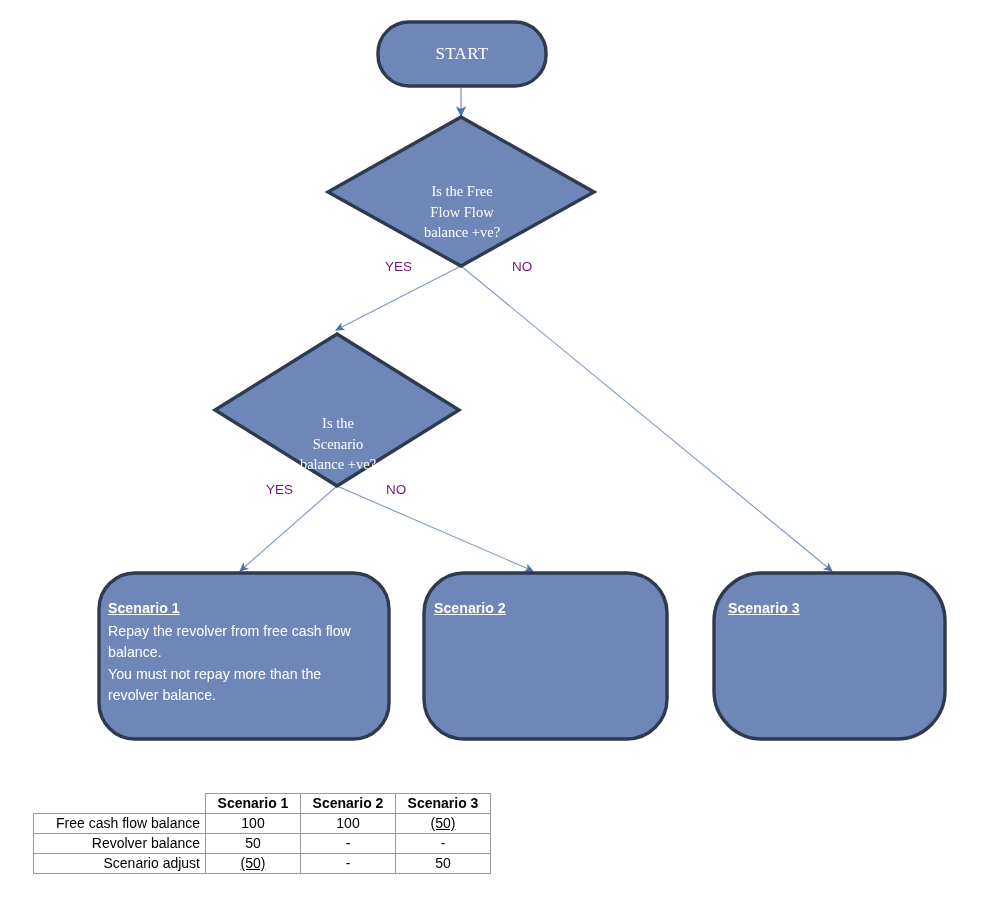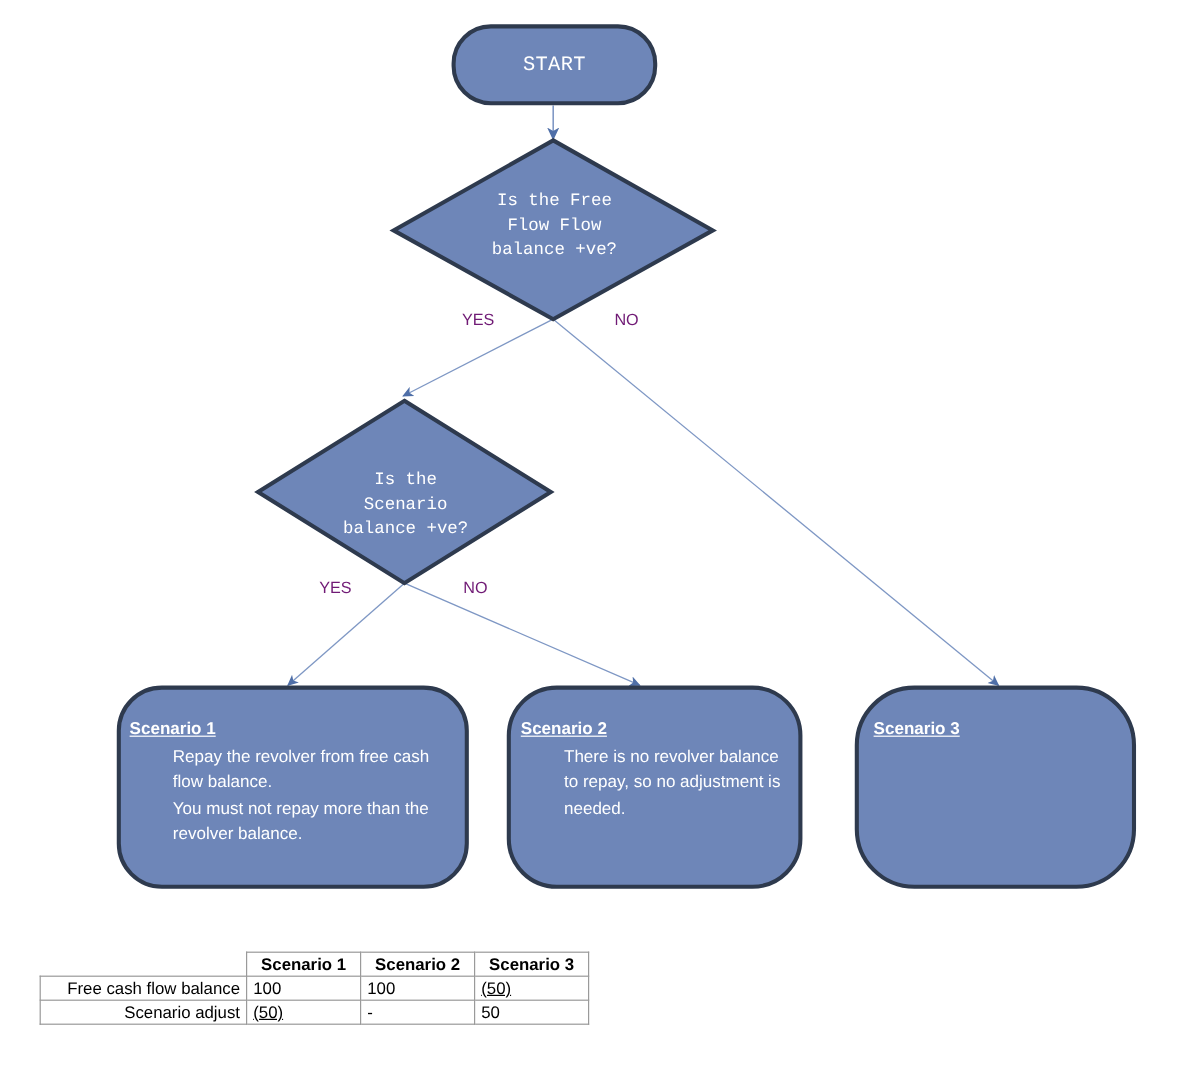--- a/index.html
+++ b/index.html
@@ -24,35 +24,36 @@
   #flow-svg {
     position: absolute;
     left: 0; top: 0;
     width: 984px;
     height: 780px;
   }
   
   .shape-text {
     position: absolute;
     color: #ffffff;
-    font-family: Liberation Mono, monospace;
+    font-family: Liberation Serif, serif;
     pointer-events: none;
     border-radius: 13px;
   }
   .start-label {
     left: 378px; top: 20px;
     width: 168px; height: 68px;
     display: flex; align-items: center; justify-content: center;
     font-size: 17px;
     letter-spacing: .3px;
   }
   .diamond-label {
     text-align: center;
     font-size: 14.5px;
     line-height: 20.5px;
+    margin-top: 23px;
   }
   #d1-label { left: 380px; top: 158px; width: 164px; }
   #d2-label { left: 256px; top: 390px; width: 164px; }
 
   .edge-label {
     position: absolute;
     color: #701a75;
     font-size: 13.5px;
     font-family: "Liberation Sans", sans-serif;
   }
@@ -62,21 +63,21 @@
     color: #ffffff;
     font-size: 14.2px;
     line-height: 21.5px;
   }
   .scenario-title {
     font-weight: bold;
     text-decoration: underline;
     display: block;
     margin-bottom: 1px;
   }
-  .scenario-body { display: block; white-space: pre-line; margin-left: 36px; }
+  .scenario-body { display: block; white-space: pre-line; }
 
   #s1-text { left: 108px; top: 598px; width: 262px; }
   #s2-text { left: 434px; top: 598px; width: 220px; }
   #s3-text { left: 728px; top: 598px; width: 212px; }
 
   
   #data-table {
     position: absolute;
     left: 33px;
     top: 793px;
@@ -99,21 +100,21 @@
   }
   #data-table thead th.corner-blank {
     border: none;
     background: transparent;
   }
   #data-table td.row-label {
     text-align: right;
     width: 172px;
   }
   #data-table td.num {
-    text-align: left;
+    text-align: center;
     width: 95px;
   }
   #data-table td.neg { color: #000000; text-decoration: underline; }
 </style>
 </head>
 <body>
 
 <div id="canvas">
 
   <svg id="flow-svg" viewBox="0 0 984 780">
@@ -166,21 +167,20 @@
   <div class="edge-label" style="left:386px; top:482px;">NO</div>
 
   <div class="scenario-text" id="s1-text">
     <span class="scenario-title">Scenario 1</span>
     <span class="scenario-body">Repay the revolver from free cash flow balance.
 You must not repay more than the revolver balance.</span>
   </div>
 
   <div class="scenario-text" id="s2-text">
     <span class="scenario-title">Scenario 2</span>
-    <span class="scenario-body">There is no revolver balance to repay, so no adjustment is needed.</span>
   </div>
 
   <div class="scenario-text" id="s3-text">
     <span class="scenario-title">Scenario 3</span>
   </div>
 
   <table id="data-table">
     <thead>
       <tr>
         <th class="corner-blank"></th>
@@ -190,20 +190,26 @@
       </tr>
     </thead>
     <tbody>
       <tr>
         <td class="row-label">Free cash flow balance</td>
         <td class="num">100</td>
         <td class="num">100</td>
         <td class="num neg">(50)</td>
       </tr>
       <tr>
+        <td class="row-label">Revolver balance</td>
+        <td class="num">50</td>
+        <td class="num">-</td>
+        <td class="num">-</td>
+      </tr>
+      <tr>
         <td class="row-label">Scenario adjust</td>
         <td class="num neg">(50)</td>
         <td class="num">-</td>
         <td class="num">50</td>
       </tr>
     </tbody>
   </table>
 
 </div>
 

